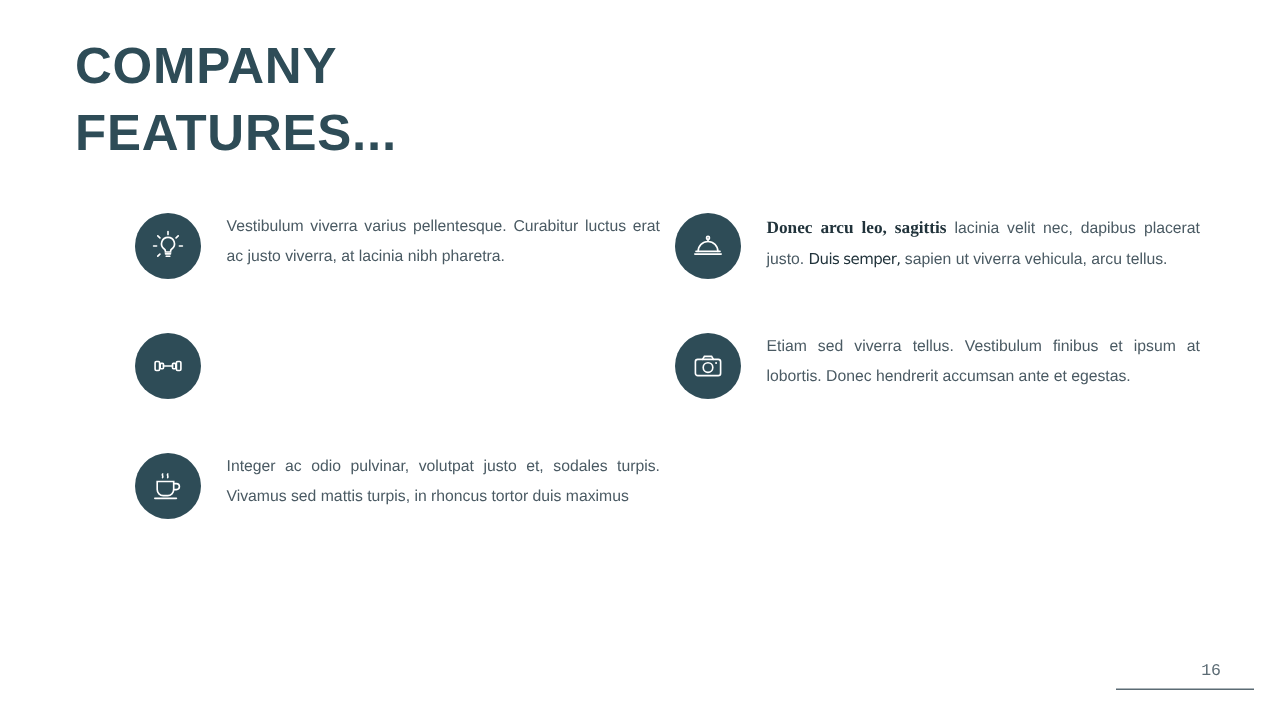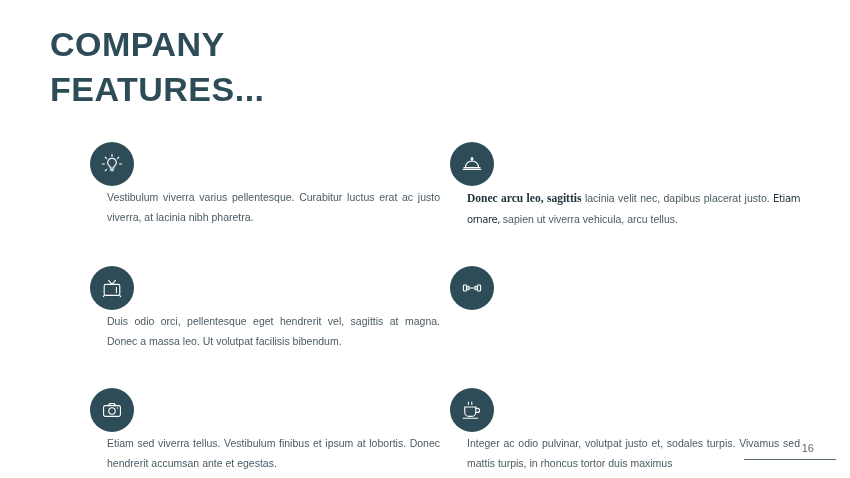--- a/index.html
+++ b/index.html
@@ -39,21 +39,20 @@
     top: 140px;
     width: 710px;
     display: grid;
     grid-template-columns: 350px 350px;
     grid-column-gap: 10px;
     grid-row-gap: 34px;
   }
   .feature {
     display: flex;
     align-items: flex-start;
-    flex-direction: column;
   }
   .icon-circle {
     flex: 0 0 auto;
     width: 44px;
     height: 44px;
     border-radius: 50%;
     background: #2e4c57;
     display: flex;
     align-items: center;
     justify-content: center;
@@ -81,20 +80,21 @@
     font-size: 10px;
     letter-spacing: -0.4px;
     color: #21333b;
   }
   .page-number {
     position: absolute;
     right: 36px;
     bottom: 24px;
     font-size: 11px;
     color: #5b6b74;
+    font-family: Liberation Mono, monospace;
   }
   .footer-rule {
     position: absolute;
     right: 14px;
     bottom: 18px;
     width: 92px;
     height: 1px;
     background: #5b6b74;
   }
   .right-edge {
@@ -132,34 +132,23 @@
     <div class="feature">
       <div class="icon-circle">
         <svg width="26" height="26" viewBox="0 0 26 26" fill="none" stroke="#ffffff" stroke-width="1.1" stroke-linecap="round">
           <path d="M5 16.6h16"></path>
           <path d="M6.4 16.6a6.6 6.6 0 0 1 13.2 0"></path>
           <path d="M13 10v-1.6"></path>
           <circle cx="13" cy="7.6" r="1"></circle>
           <path d="M4.2 18.4h17.6"></path>
         </svg>
       </div>
-      <div class="feature-text"><span class="serif-strong">Donec arcu leo, sagittis</span><span> lacinia velit nec, dapibus placerat justo. </span><span class="condensed">Etiam ornare,</span><span> sapien ut viverra vehicula, arcu tellus.</span></div>
+      <div class="feature-text"><span class="serif-strong">Donec arcu leo, sagittis</span><span> lacinia velit nec, dapibus placerat justo. </span><span class="condensed">Duis semper,</span><span> sapien ut viverra vehicula, arcu tellus.</span></div>
     </div>
 
-    <div class="feature">
-      <div class="icon-circle">
-        <svg width="26" height="26" viewBox="0 0 26 26" fill="none" stroke="#ffffff" stroke-width="1.1" stroke-linecap="round">
-          <rect x="5.2" y="9.4" width="15.6" height="11" rx="1.6"></rect>
-          <path d="M9.6 5.4l3.4 4M16.4 5.4L13 9.4"></path>
-          <path d="M17.4 12.4v5.2"></path>
-          <path d="M5.2 20.4l-.8 1.2M20.8 20.4l.8 1.2"></path>
-        </svg>
-      </div>
-      <div class="feature-text">Duis odio orci, pellentesque eget hendrerit vel, sagittis at magna. Donec a massa leo. Ut volutpat facilisis bibendum.</div>
-    </div>
 
     <div class="feature">
       <div class="icon-circle">
         <svg width="26" height="26" viewBox="0 0 26 26" fill="none" stroke="#ffffff" stroke-width="1.1" stroke-linecap="round">
           <rect x="4.4" y="10" width="3" height="6" rx="0.8"></rect>
           <rect x="18.6" y="10" width="3" height="6" rx="0.8"></rect>
           <rect x="7.8" y="11.2" width="2.2" height="3.6" rx="0.6"></rect>
           <rect x="16" y="11.2" width="2.2" height="3.6" rx="0.6"></rect>
           <path d="M10 13h6"></path>
         </svg>

